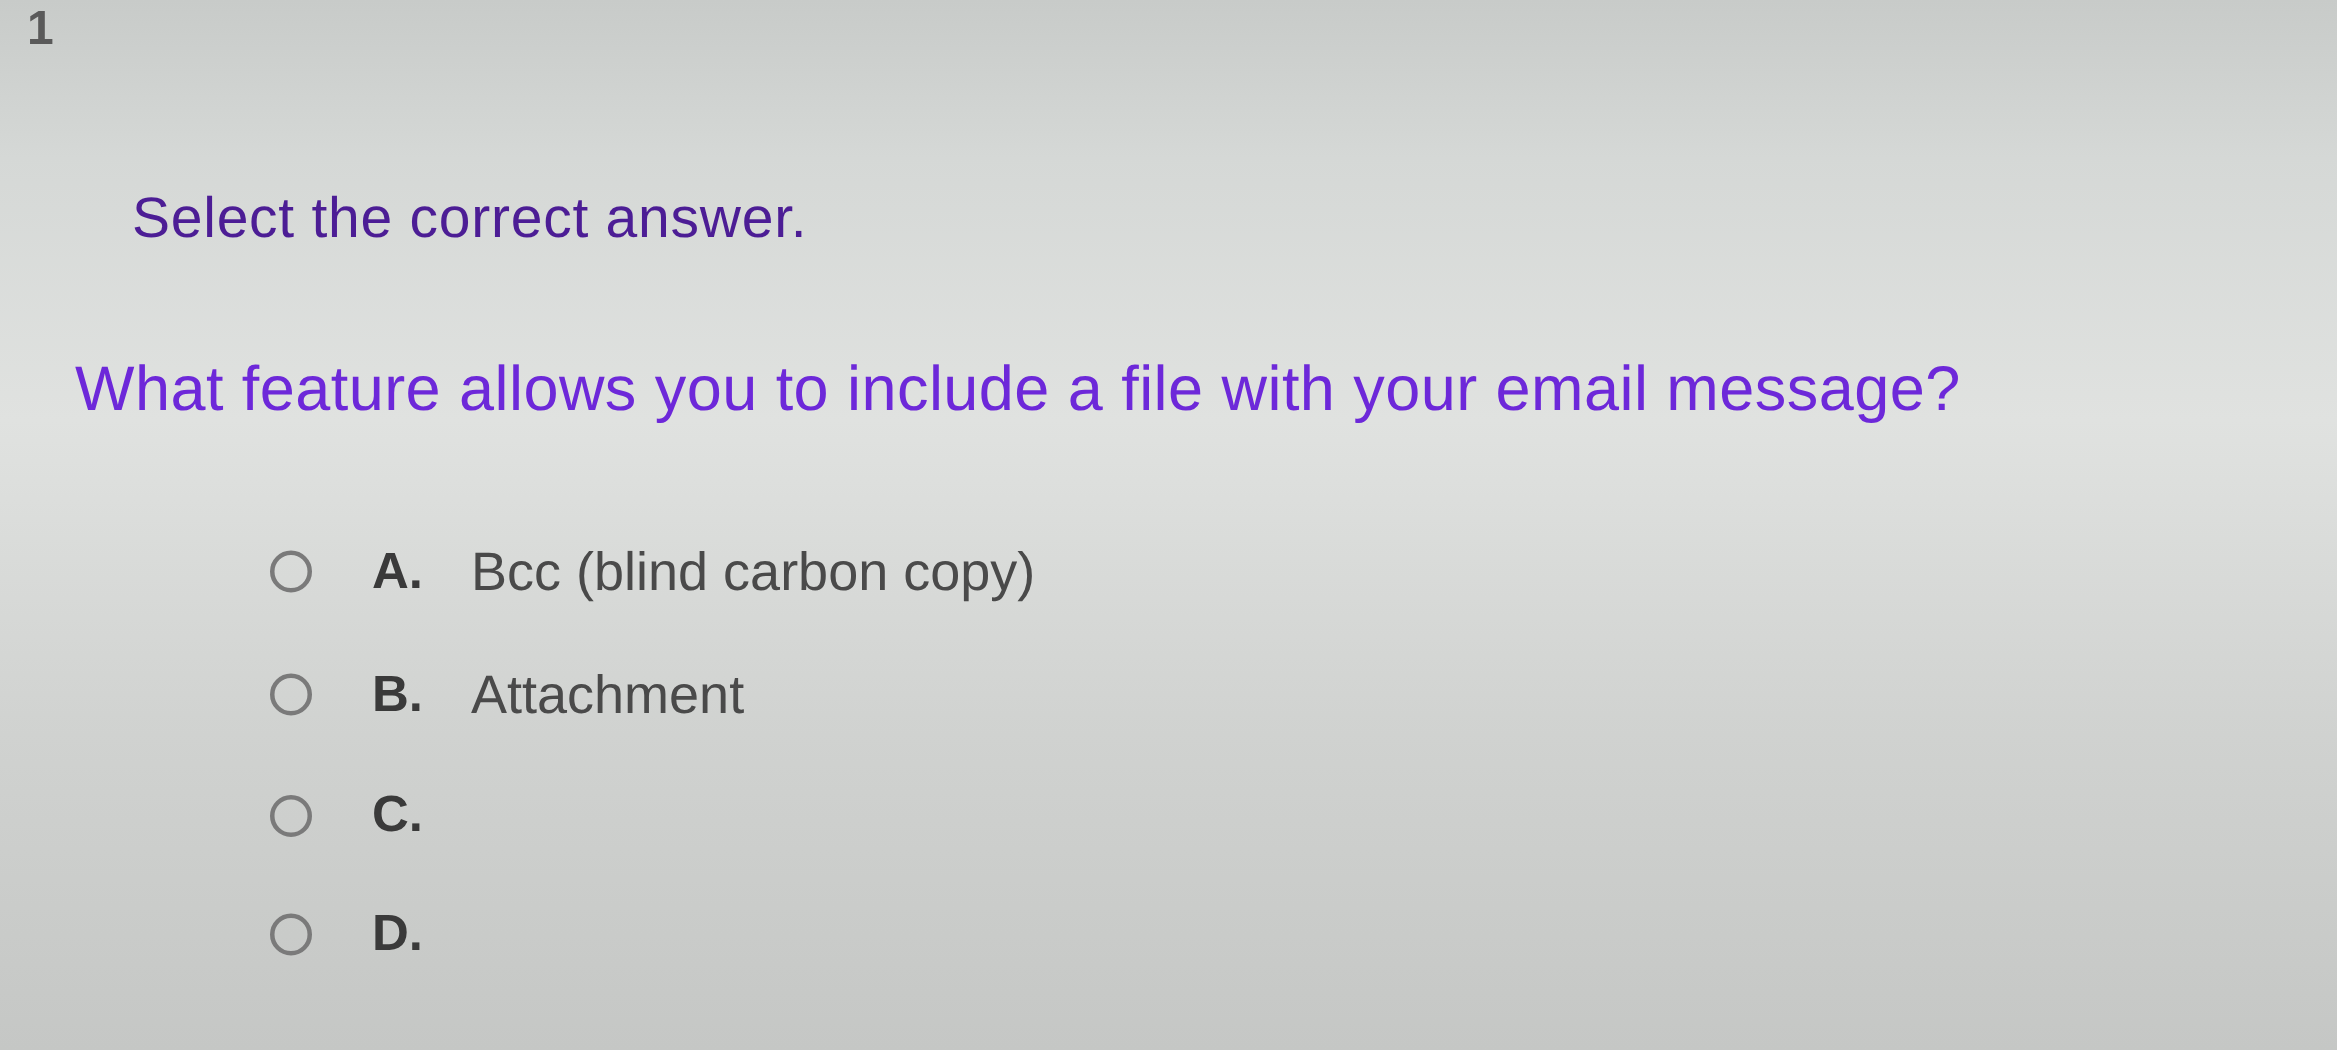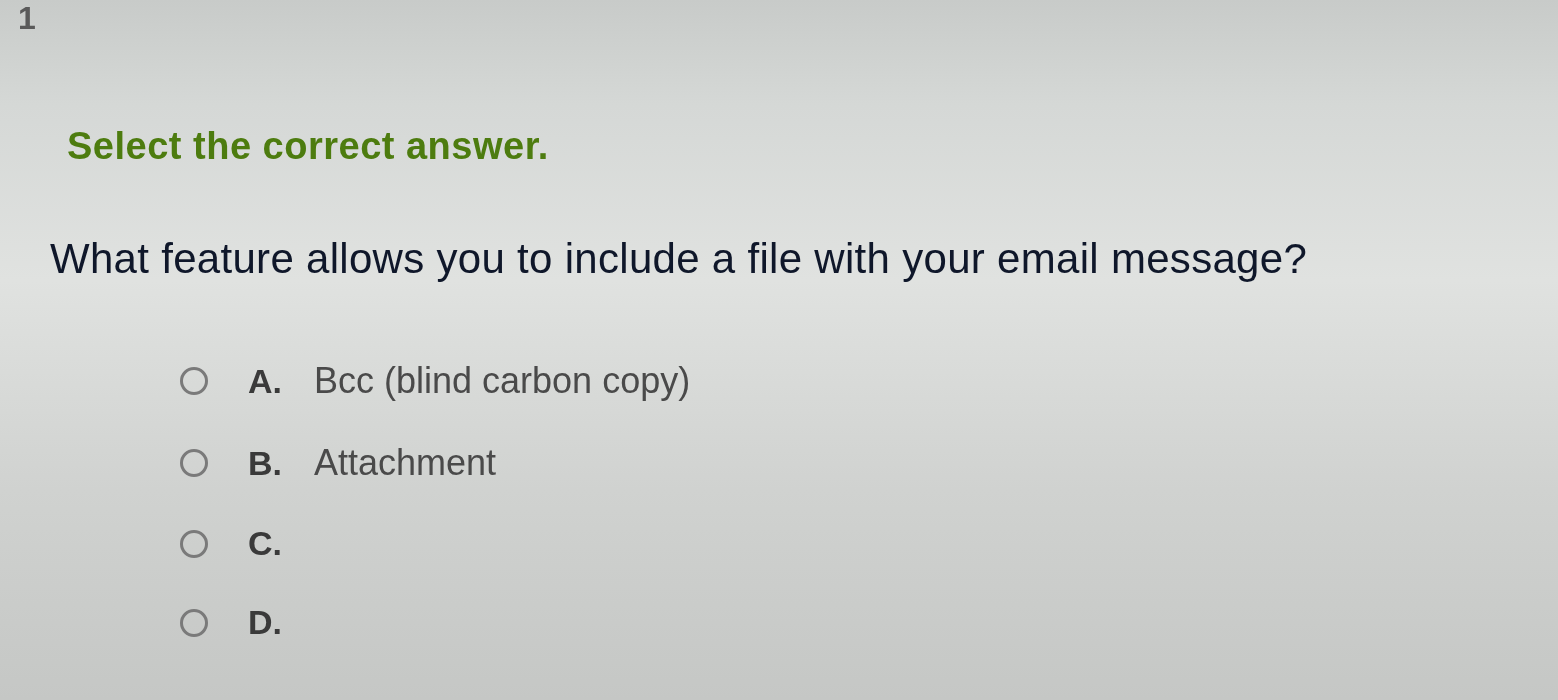--- a/index.html
+++ b/index.html
@@ -16,32 +16,31 @@
       position: absolute;
       top: 0px;
       left: 18px;
       font-size: 32px;
       font-weight: bold;
       color: #5a5a5a;
     }
     .instruction {
       position: absolute;
       top: 125px;
-      left: 67px;
+      left: 88px;
       font-size: 38px;
-      color: #4d7c0f;
+      color: #4c1d95;
       letter-spacing: 0.5px;
-      font-weight: bold;
     }
     .question-text {
       position: absolute;
       top: 235px;
       left: 50px;
       font-size: 42px;
-      color: #0f172a;
+      color: #6d28d9;
       letter-spacing: 0.3px;
       text-align: center;
     }
     .options {
       position: absolute;
       top: 360px;
       left: 180px;
     }
     .option {
       display: flex;

